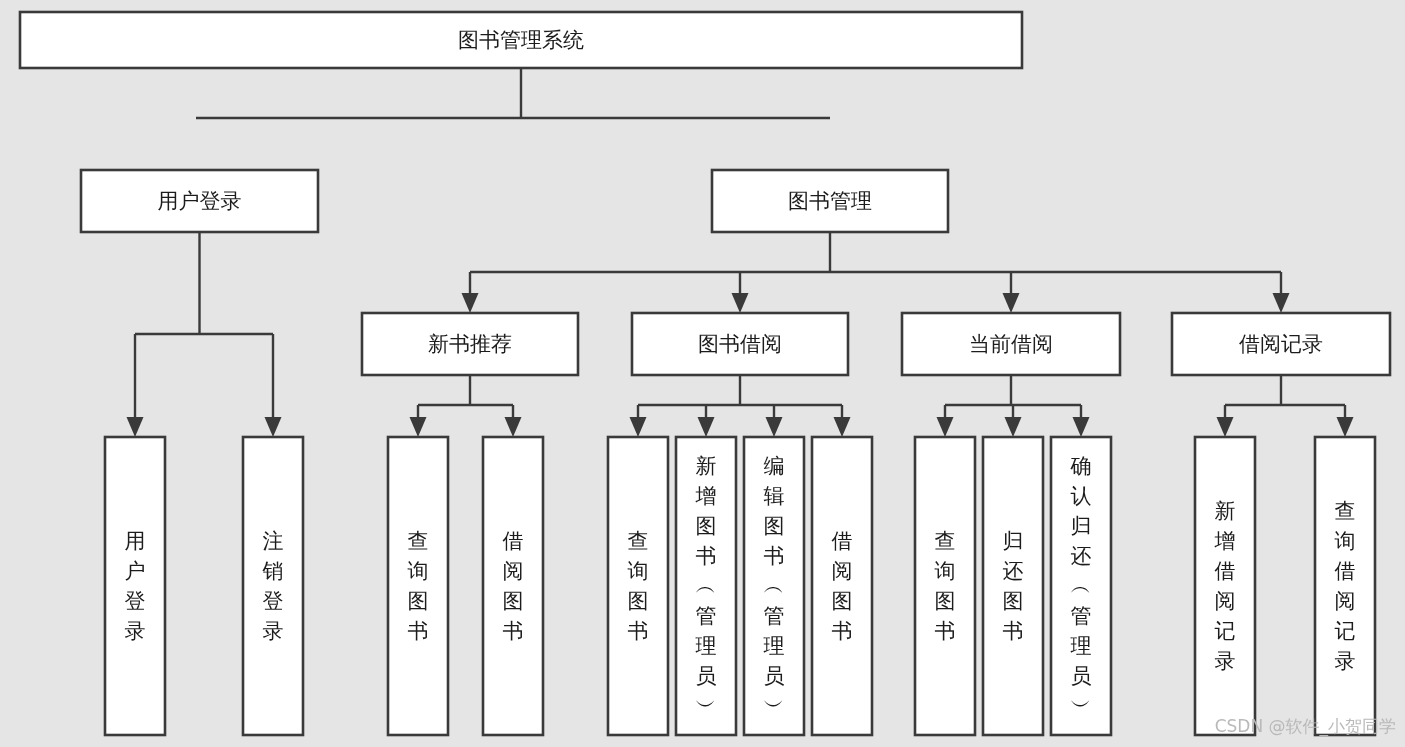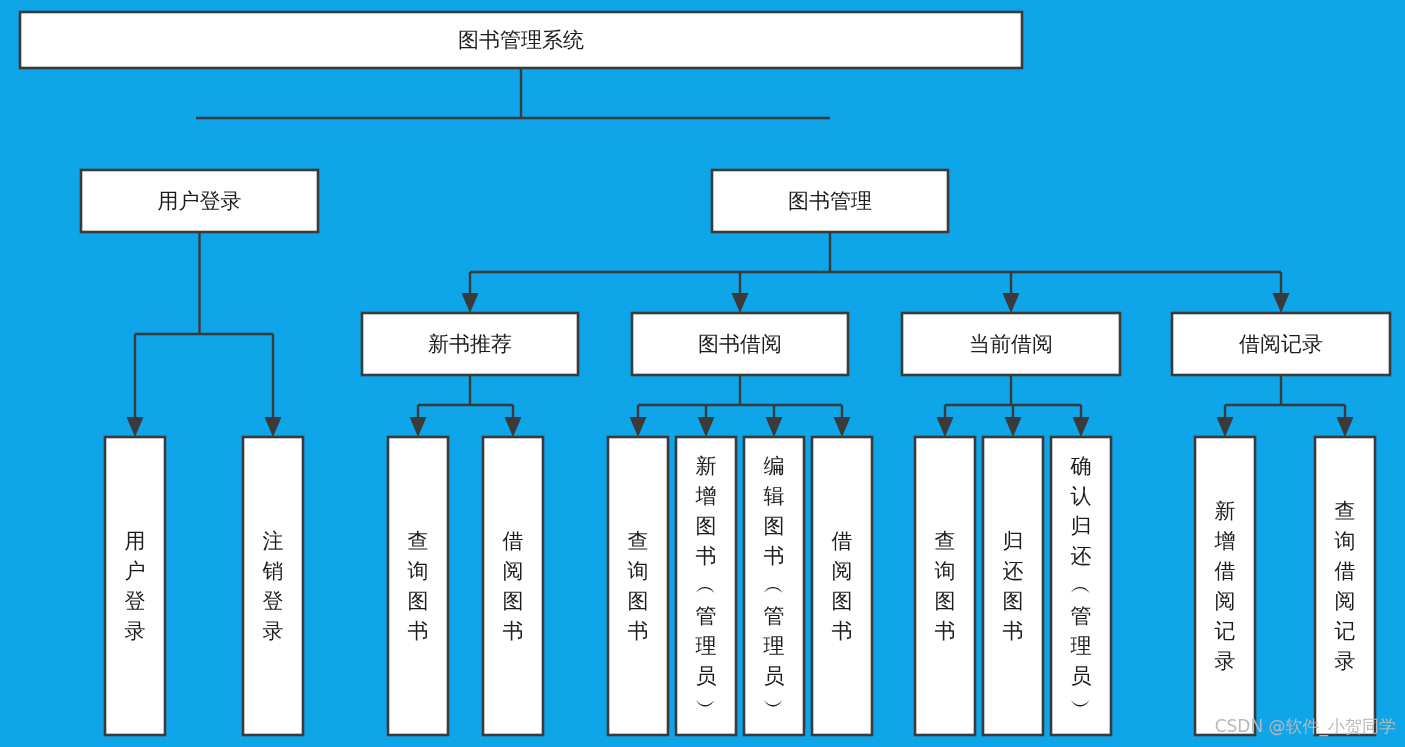--- a/index.html
+++ b/index.html
@@ -11,21 +11,21 @@
   body {
     width: 1405px;
     height: 747px;
     font-family: "DejaVu Sans", "Liberation Sans", sans-serif;
     overflow: hidden;
   }
   #diagram-root {
     position: relative;
     width: 1405px;
     height: 747px;
-    background: #0ea5e9;
+    background: #e5e5e5;
   }
   svg.diagram-canvas {
     position: absolute;
     top: 0;
     left: 0;
     width: 1405px;
     height: 747px;
     display: block;
   }
   .node-box {

